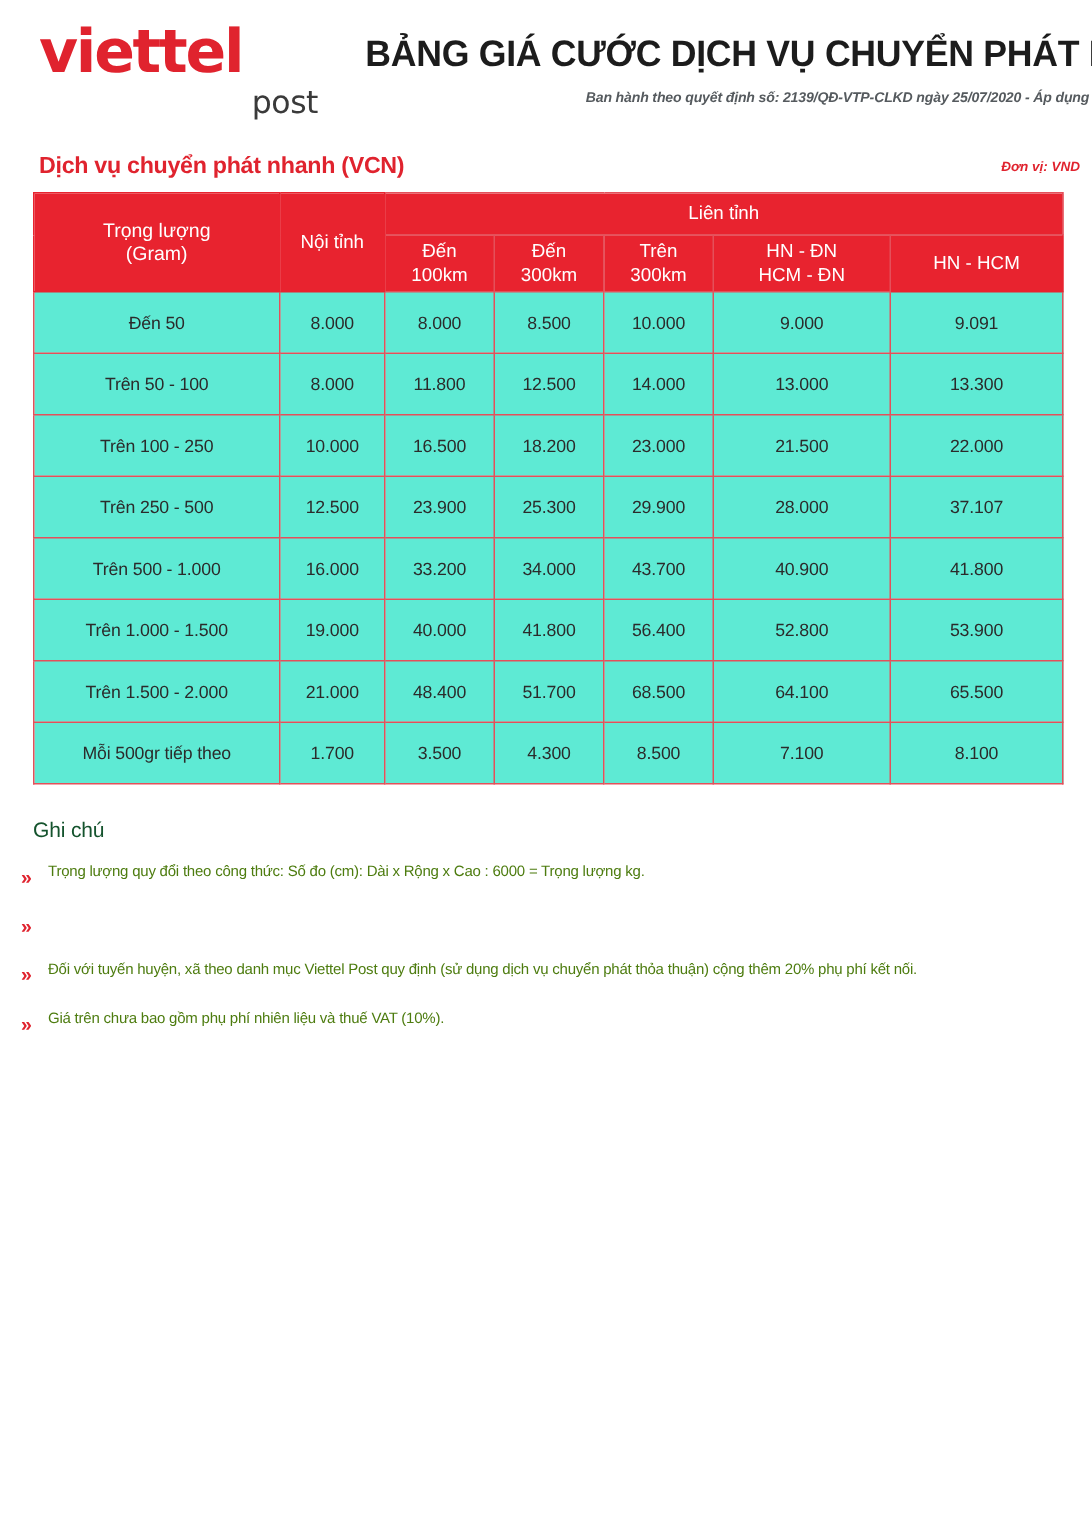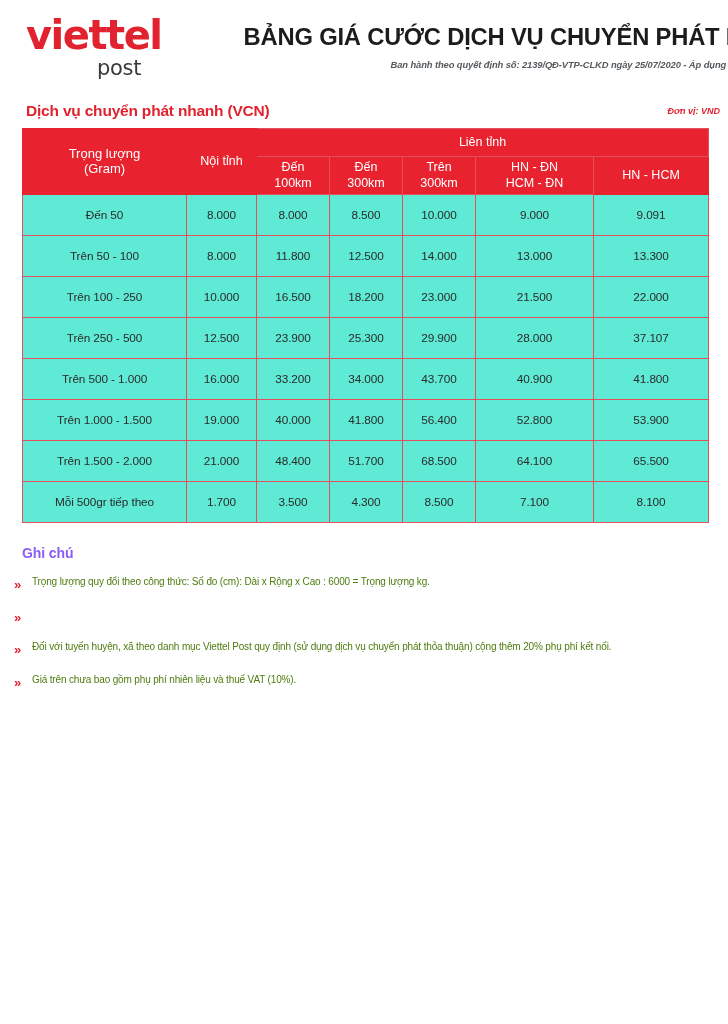--- a/index.html
+++ b/index.html
@@ -39,21 +39,21 @@
     line-height: 0.95;
     display: block;
   }
   .logo-post {
     font-family: "DejaVu Sans", sans-serif;
     font-size: 21px;
     font-weight: 400;
     letter-spacing: -0.3px;
     color: #3a3a3a;
     display: block;
-    text-align: center;
+    text-align: right;
     padding-right: 14px;
     margin-top: 2px;
   }
   .title-block {
     flex: 1 1 auto;
     text-align: right;
     padding-right: 4px;
     padding-top: 14px;
   }
   .doc-title {
@@ -146,22 +146,22 @@
   .col-d3 { width: 73px;  }
   .col-hn { width: 118px; }
   .col-hc { width: 115px; }
 
   
   .notes {
     padding: 22px 20px 0 22px;
   }
   .notes-title {
     font-size: 14px;
-    font-weight: 700;
-    color: #8b5cf6;
+    font-weight: 400;
+    color: #14532d;
     margin-bottom: 14px;
     letter-spacing: -0.1px;
   }
   .note-item {
     display: flex;
     align-items: flex-start;
     margin-bottom: 13px;
   }
   .note-bullet {
     flex: 0 0 18px;

